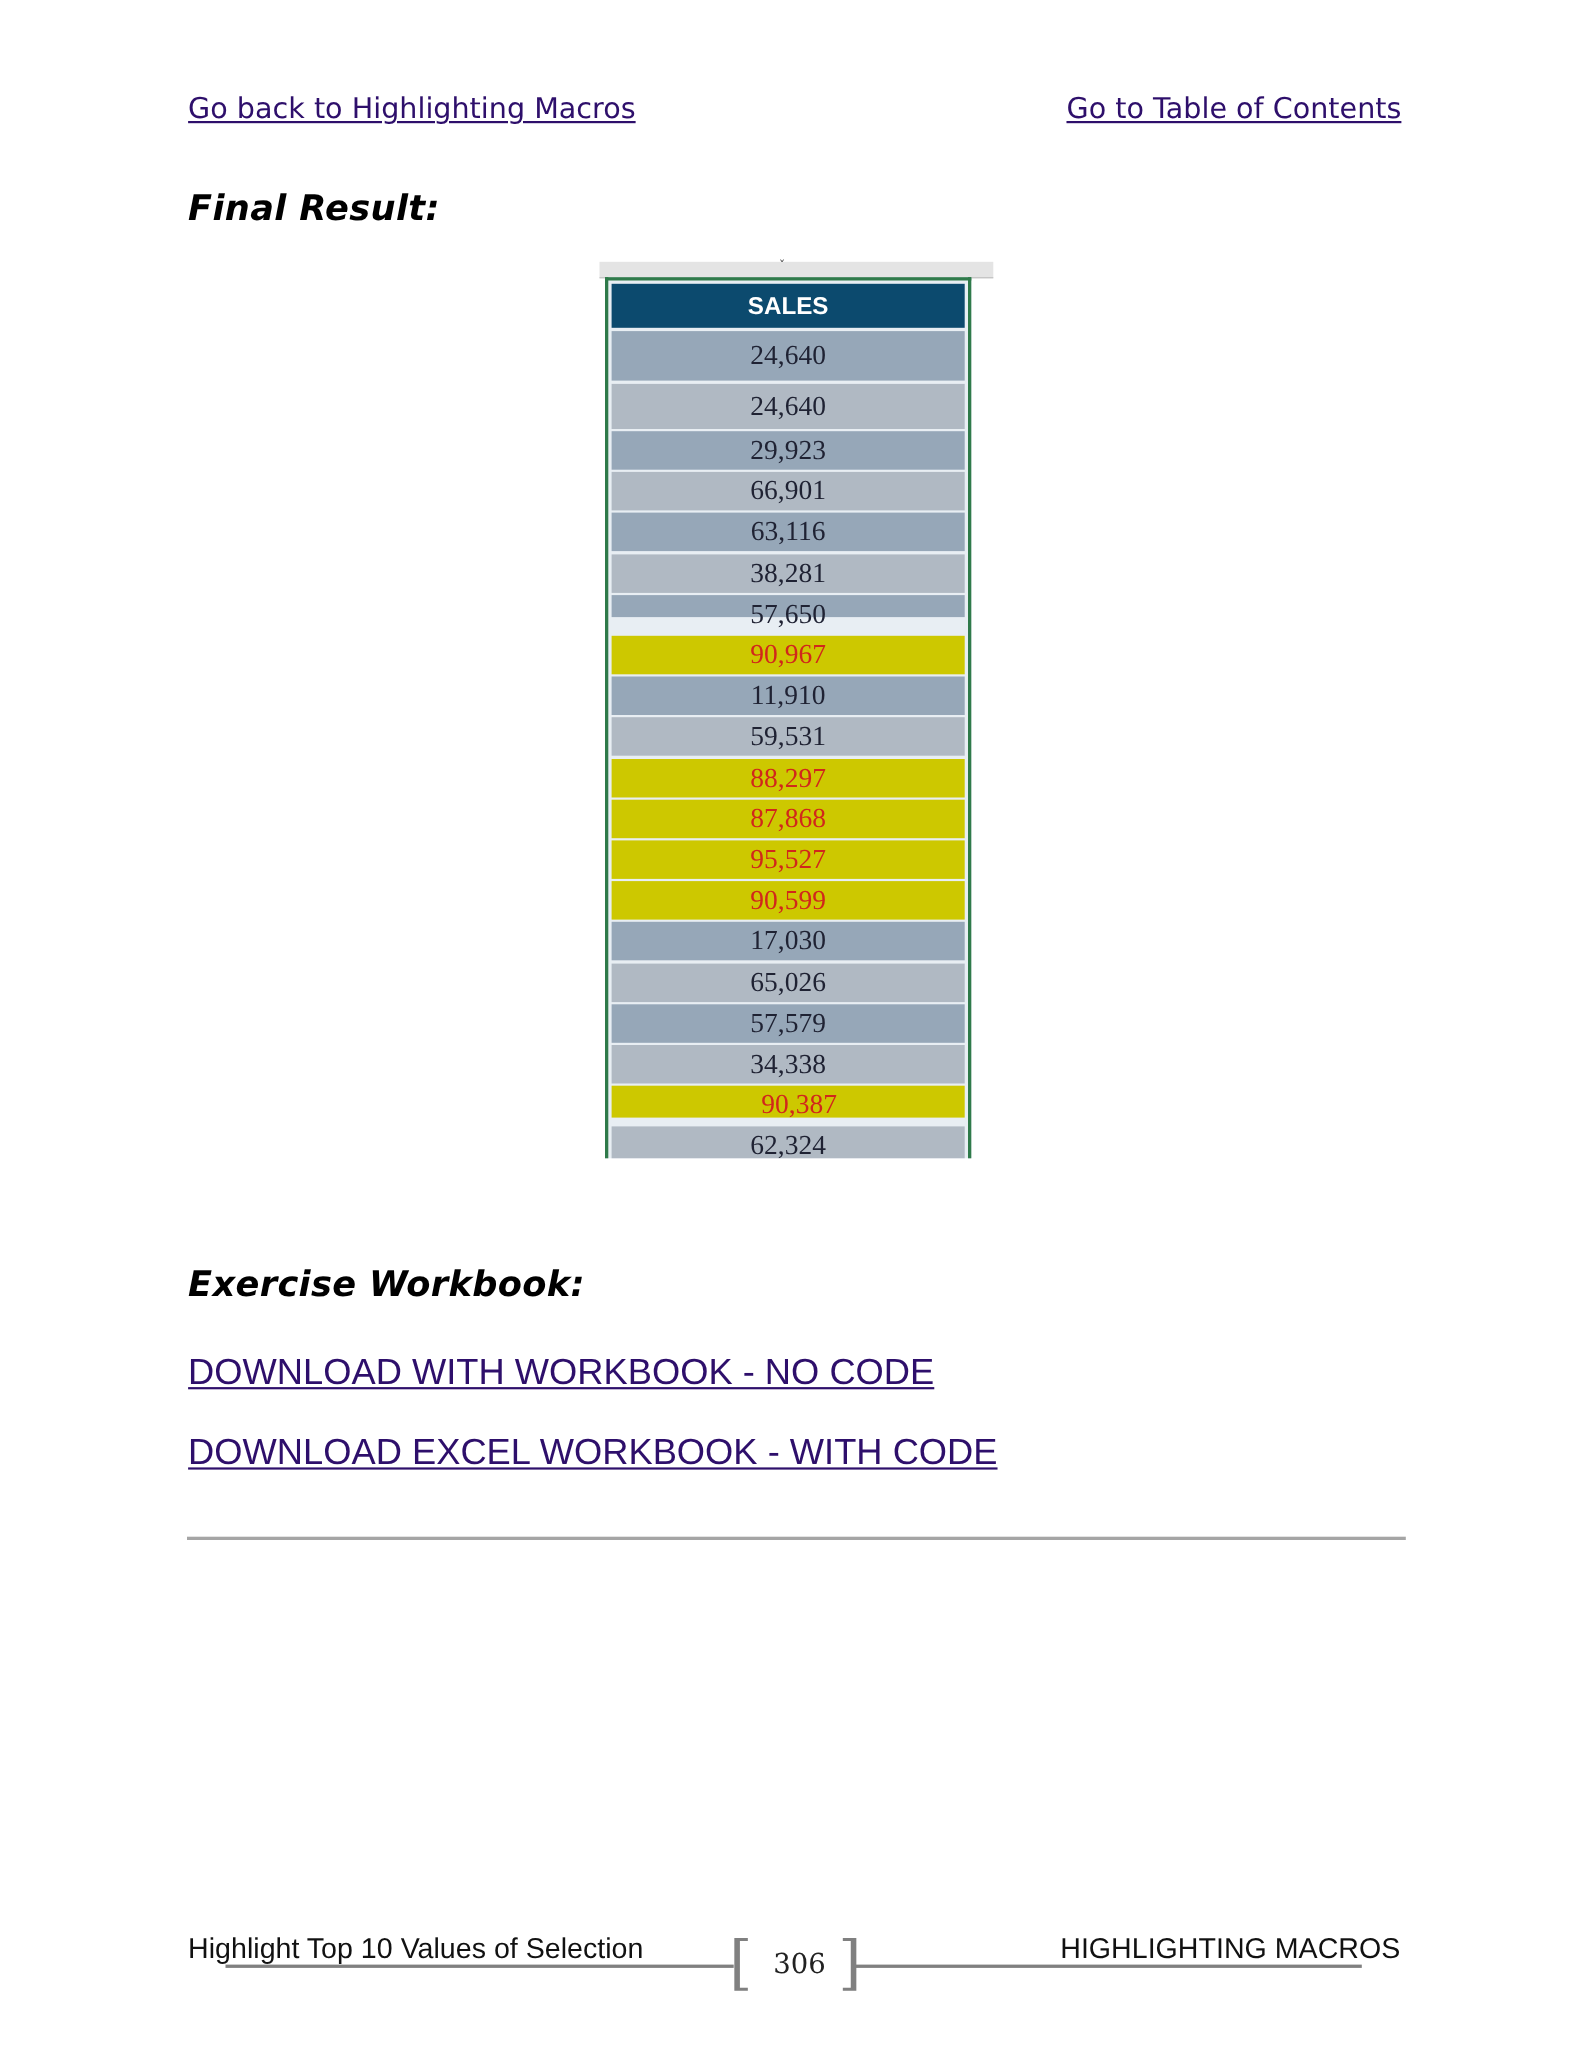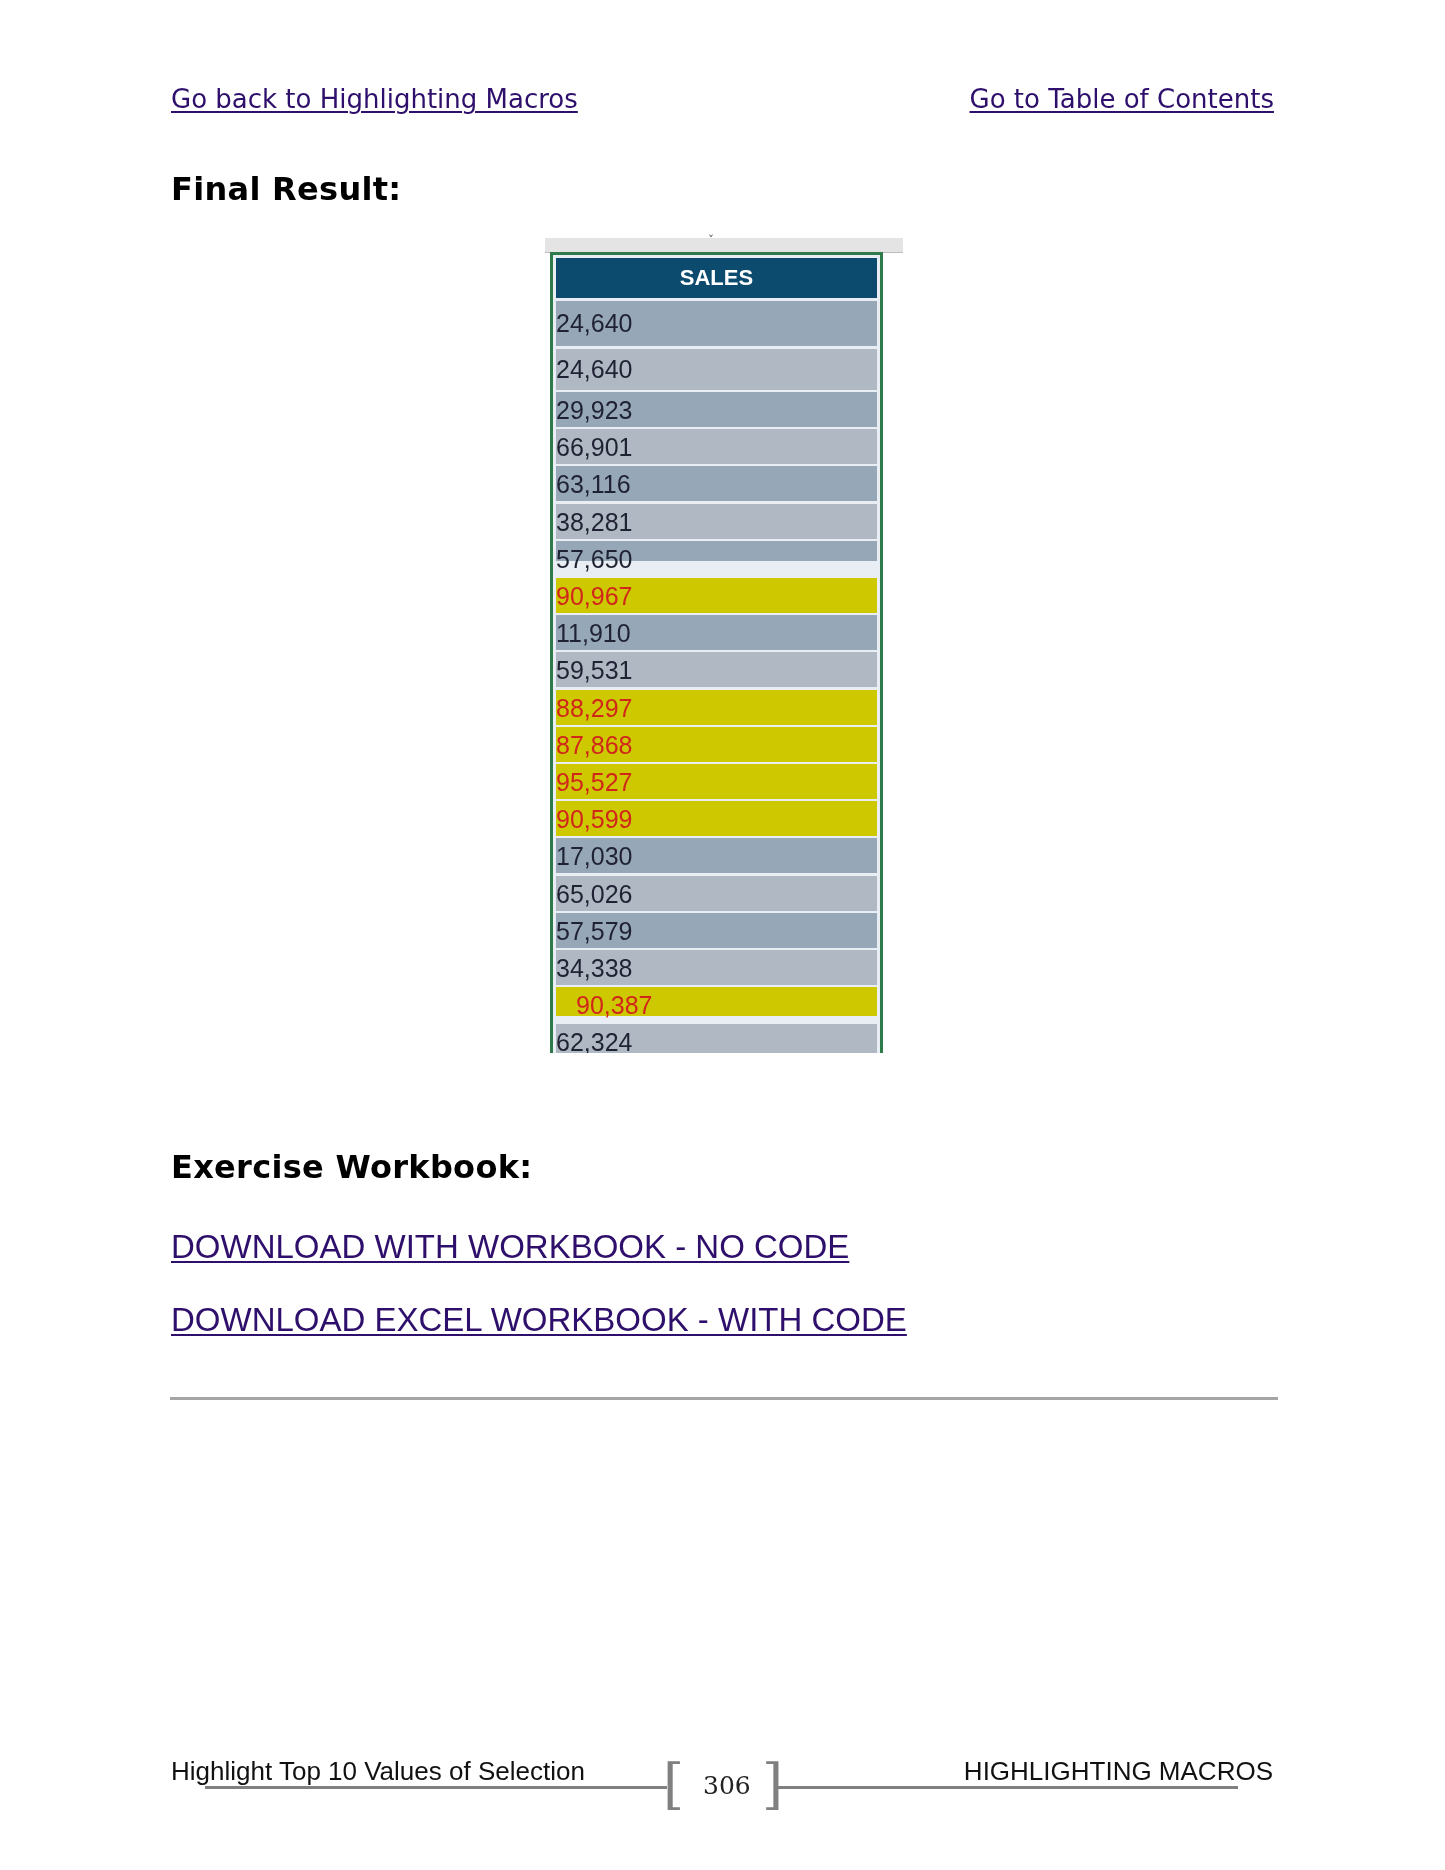--- a/index.html
+++ b/index.html
@@ -2,42 +2,42 @@
 <html><head>
 <meta charset="utf-8">
 <style>
   html, body { margin:0; padding:0; background:#ffffff; }
   body { width:1445px; height:1870px; position:relative; overflow:hidden;
          font-family:"DejaVu Sans", sans-serif; }
   a.lnk { color:#2e0f6b; text-decoration:underline; text-decoration-thickness:2px; text-underline-offset:3px; }
   .nav { position:absolute; top:84px; font-size:26px; }
   #nav-back { left:171px; }
   #nav-toc { right:171px; left:auto; }
-  .heading { position:absolute; left:171px; font-size:32px; font-weight:bold; 
+  .heading { position:absolute; left:171px; font-size:32px; font-weight:bold; font-style:italic;
              color:#000; font-family:"DejaVu Sans", sans-serif; letter-spacing:0.3px; }
   #h-final { top:170px; }
   #h-workbook { top:1148px; }
   .dl { position:absolute; left:171px; font-size:33px; font-family:"Liberation Sans", sans-serif; }
   #dl-0 { top:1228px; }
   #dl-1 { top:1301px; }
   .rule { position:absolute; left:170px; width:1108px; top:1397px; height:3px; background:#a5a5a5; }
 
   
   .xl { position:absolute; left:545px; top:238px; width:358px; height:812px; }
   .xl-top { position:absolute; left:0; top:0; width:358px; height:14px; background:#e4e4e4;
             border-bottom:1px solid #bdbdbd; }
   .xl-top .frag { position:absolute; left:163px; top:-4px; font-size:12px; color:#555; }
   .xl-frame { position:absolute; left:5px; top:14px; width:327px; height:798px;
               border-left:3px solid #2f7a4a; border-right:3px solid #2f7a4a; border-top:3px solid #2f7a4a;
               background:#e8eef3; overflow:hidden; }
   .xl-hdr { position:absolute; left:3px; right:3px; top:3px; height:40px; background:#0c4a6e;
             color:#fff; font-weight:bold; font-size:22px; text-align:center; line-height:40px;
             font-family:"Liberation Sans", sans-serif; }
-  .xl-row { position:absolute; left:3px; right:3px; height:35px; text-align:left;
-            font-family:Liberation Sans, sans-serif; font-size:25px; line-height:36px; color:#1f2233; }
+  .xl-row { position:absolute; left:3px; right:3px; height:35px; text-align:center;
+            font-family:Liberation Serif, serif; font-size:25px; line-height:36px; color:#1f2233; }
   .xl-row.dark { background:#96a7b8; }
   .xl-row.light { background:#b0b9c3; }
   .xl-row.hl { background:#cdc800; color:#d1271b; }
 
   .footer-left { position:absolute; left:171px; top:1756px; font-size:26px; color:#111;
                  font-family:"Liberation Sans", sans-serif; }
   .footer-right { position:absolute; right:172px; top:1756px; font-size:26px; color:#111;
                   font-family:"Liberation Sans", sans-serif; }
   .fline-l { position:absolute; left:205px; width:462px; top:1786px; height:3px; background:#808080; }
   .fline-r { position:absolute; left:778px; width:460px; top:1786px; height:3px; background:#808080; }

